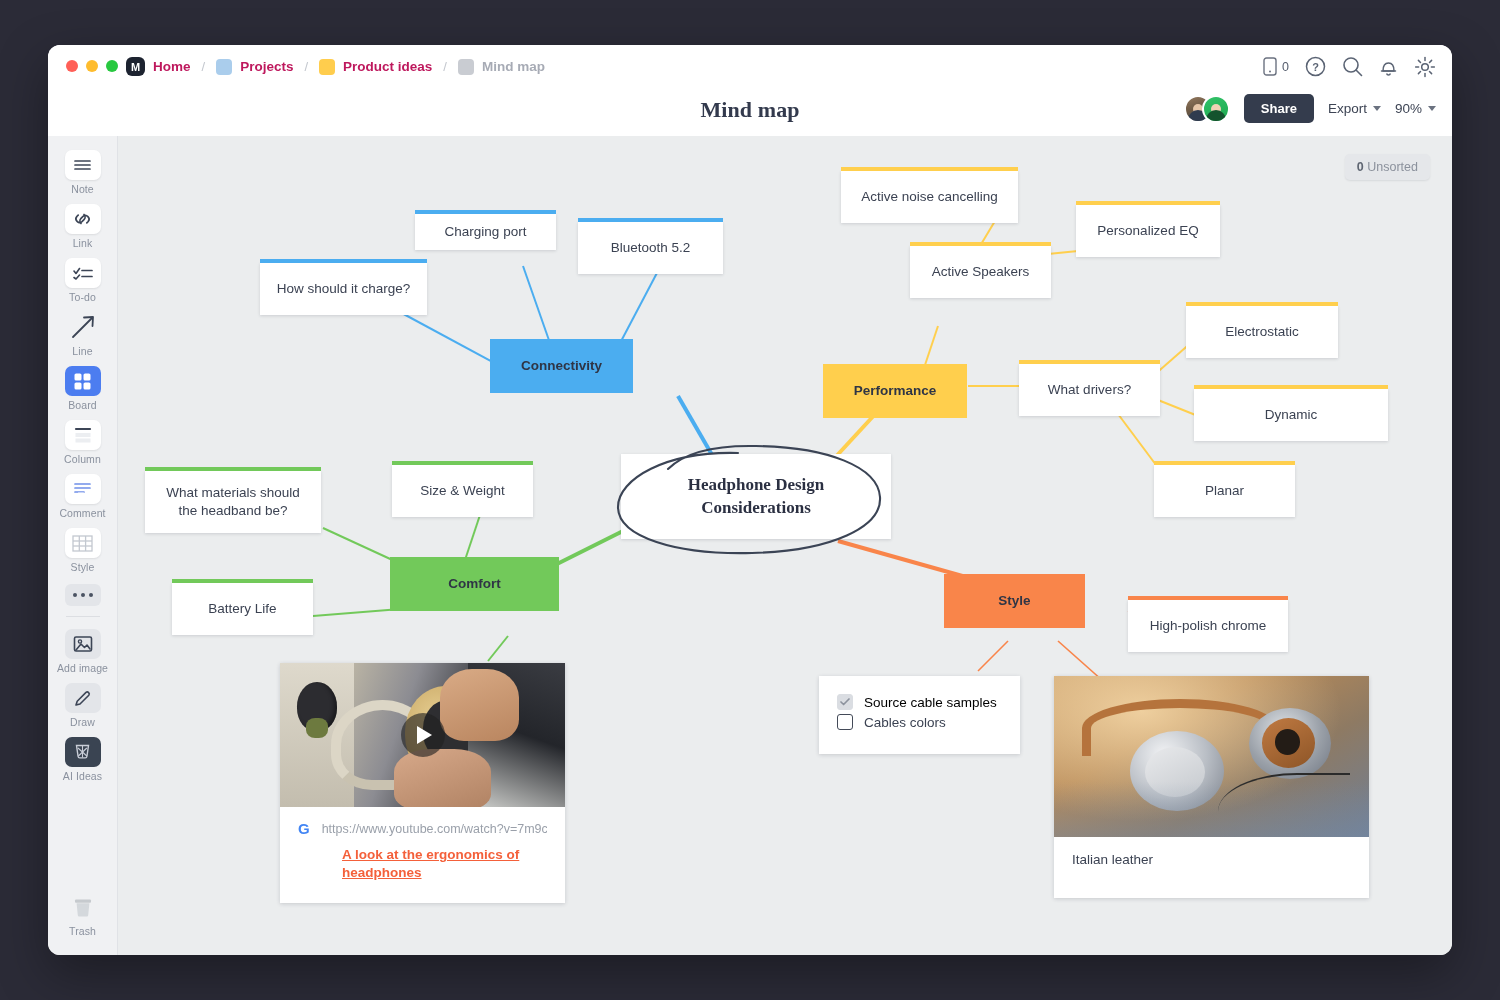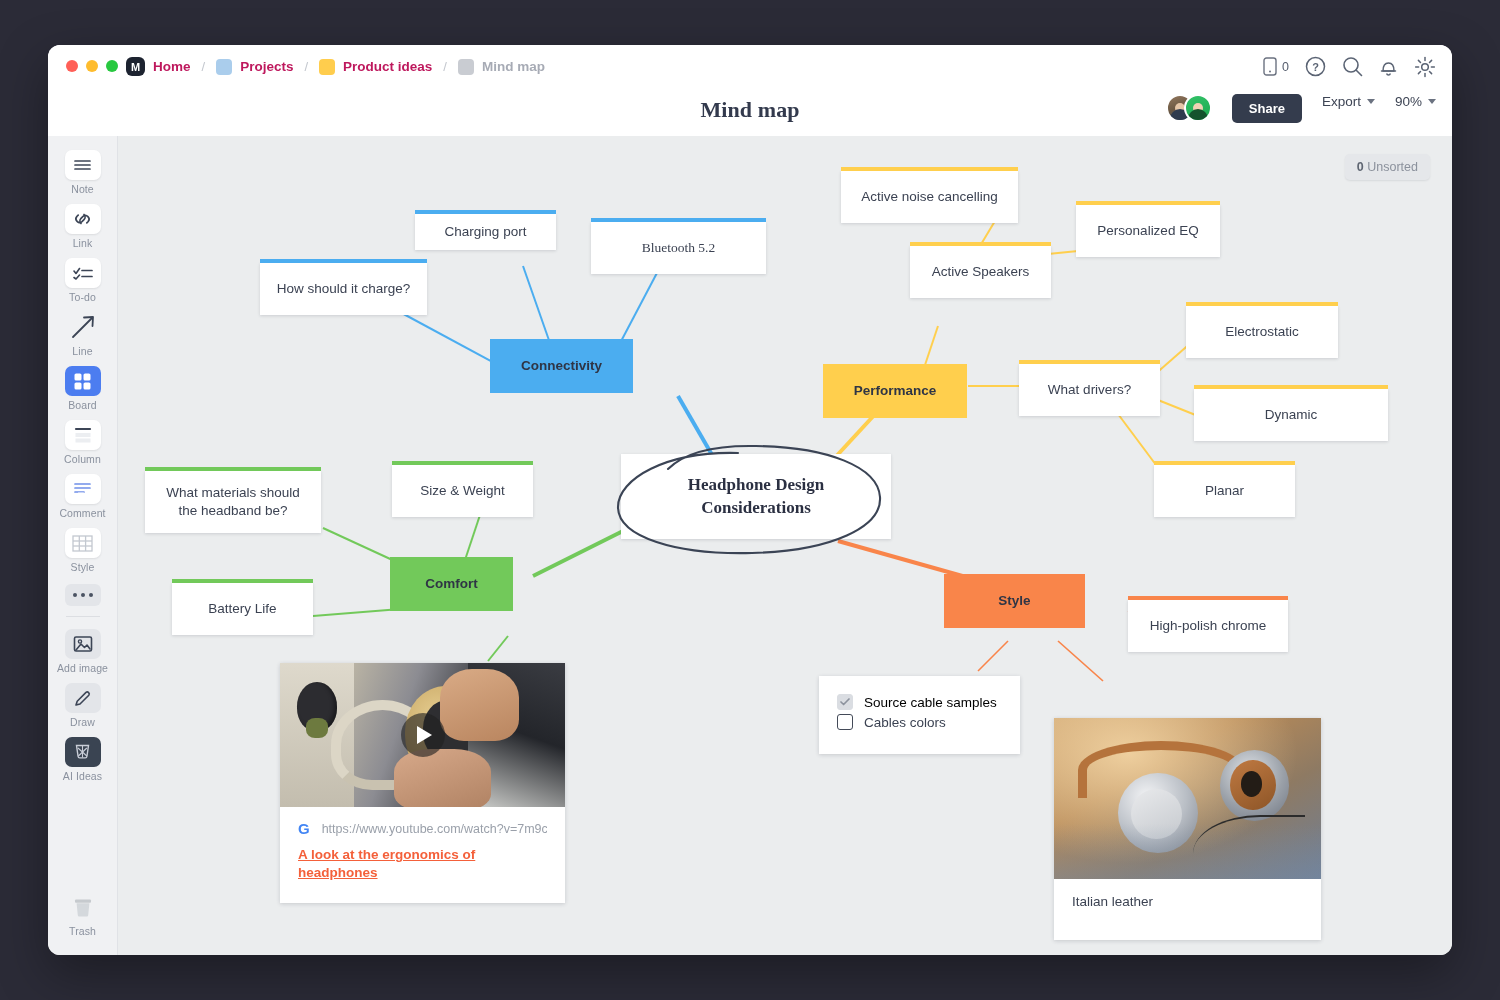--- a/index.html
+++ b/index.html
@@ -68,21 +68,21 @@
   }
   #doc-title {
     position: absolute; left: 0; right: 0; top: 9px;
     text-align: center;
     font-family: "Liberation Serif", serif;
     font-size: 22px; font-weight: bold; color: #333a4d;
     letter-spacing: 0.1px;
   }
   #header-right {
     position: absolute; right: 16px; top: 6px;
-    display: flex; align-items: flex-start; gap: 20px;
+    display: flex; align-items: center; gap: 14px;
   }
   .avatars { position: relative; width: 46px; height: 28px; }
   .avatar {
     position: absolute; top: 0;
     width: 28px; height: 28px; border-radius: 50%;
     border: 2px solid #fff; overflow: hidden;
   }
   .avatar.a1 { left: 0; background: linear-gradient(160deg,#93785e 0%,#6b5843 48%,#38506b 100%); }
   .avatar.a2 { left: 18px; background: linear-gradient(160deg,#32c268 0%,#1da84f 100%); }
   .avatar .face {
@@ -203,21 +203,21 @@
     border-left: 15px solid #ffffff;
   }
   .link-meta { padding: 13px 18px 14px; }
   .link-url {
     display: flex; align-items: center; gap: 12px;
     font-size: 12.5px; color: #9aa0aa; white-space: nowrap; overflow: hidden;
   }
   .gicon { font-size: 15px; font-weight: bold; flex-shrink: 0; }
   .link-title {
     margin-top: 9px; font-size: 13.5px; font-weight: bold;
-    color: #f4603a; text-decoration: underline; line-height: 1.3;
+    color: #f4603a; text-decoration: underline; line-height: 1.3; margin-left: 44px;
   }
   .img-caption { padding: 15px 18px; font-size: 13.5px; color: #3b4252; }
   #unsorted-badge {
     position: absolute; right: 22px; top: 18px;
     background: #e5e7ea; color: #8b919c;
     font-size: 12.5px; padding: 6px 12px; border-radius: 5px;
     box-shadow: 0 1px 2px rgba(40,45,60,0.10);
     cursor: pointer;
   }
   #unsorted-badge b { color: #5f6672; }
@@ -526,21 +526,21 @@
         <span>Connectivity</span>
       </div>
       <div class="node" style="left:142px; top:127px; width:167px; height:52px;">
         <span class="bar" style="background:#4badf0"></span>
         <span>How should it charge?</span>
       </div>
       <div class="node" style="left:297px; top:78px; width:141px; height:36px;">
         <span class="bar" style="background:#4badf0"></span>
         <span>Charging port</span>
       </div>
-      <div class="node" style="left:473px; top:86px; width:175px; height:52px;font-family:Liberation Serif, serif;">
+      <div class="node" style="left:460px; top:86px; width:145px; height:52px;">
         <span class="bar" style="background:#4badf0"></span>
         <span>Bluetooth 5.2</span>
       </div>
 
       <div class="node branch" style="left:705px; top:228px; width:144px; height:54px; background:#ffcf4d;">
         <span>Performance</span>
       </div>
       <div class="node" style="left:723px; top:35px; width:177px; height:52px;">
         <span class="bar" style="background:#ffcf4d"></span>
         <span>Active noise cancelling</span>
@@ -563,21 +563,21 @@
       </div>
       <div class="node" style="left:1076px; top:253px; width:194px; height:52px;">
         <span class="bar" style="background:#ffcf4d"></span>
         <span>Dynamic</span>
       </div>
       <div class="node" style="left:1036px; top:329px; width:141px; height:52px;">
         <span class="bar" style="background:#ffcf4d"></span>
         <span>Planar</span>
       </div>
 
-      <div class="node branch" style="left:272px; top:421px; width:123px; height:54px; background:#72c95a;">
+      <div class="node branch" style="left:272px; top:421px; width:169px; height:54px; background:#72c95a;">
         <span>Comfort</span>
       </div>
       <div class="node" style="left:27px; top:335px; width:176px; height:62px;">
         <span class="bar" style="background:#72c95a"></span>
         <span>What materials should the headband be?</span>
       </div>
       <div class="node" style="left:274px; top:329px; width:141px; height:52px;">
         <span class="bar" style="background:#72c95a"></span>
         <span>Size &amp; Weight</span>
       </div>
@@ -635,21 +635,21 @@
         </div>
         <div class="link-meta">
           <div class="link-url">
             <span class="gicon" style="color:#4285f4;">G</span>
             <span>https://www.youtube.com/watch?v=7m9cm-2I</span>
           </div>
           <div class="link-title">A look at the ergonomics of headphones</div>
         </div>
       </div>
 
-      <div class="card" style="left:936px; top:582px; width:267px; height:222px;">
+      <div class="card" style="left:936px; top:540px; width:315px; height:222px;">
         <div style="position:relative; width:100%; height:161px; overflow:hidden;
                     background:linear-gradient(150deg,#caa06c 0%,#b78a58 34%,#8e7a63 64%,#6f7f96 100%);">
           <div style="position:absolute;left:0;top:0;width:100%;height:100%;
                       background:radial-gradient(ellipse at 28% 22%,rgba(255,228,180,.75),rgba(0,0,0,0) 62%);"></div>
           <div style="position:absolute;left:9%;top:14%;width:62%;height:36%;
                       border:9px solid #b5733c;border-bottom:none;border-radius:54% 54% 0 0;"></div>
           <div style="position:absolute;left:24%;top:34%;width:30%;height:50%;border-radius:50%;
                       background:radial-gradient(circle at 36% 30%,#f2f3f5,#b9bec5 52%,#7c828c 100%);"></div>
           <div style="position:absolute;left:29%;top:44%;width:19%;height:31%;border-radius:50%;
                       background:linear-gradient(150deg,#e9eaec,#c5c9ce);"></div>

